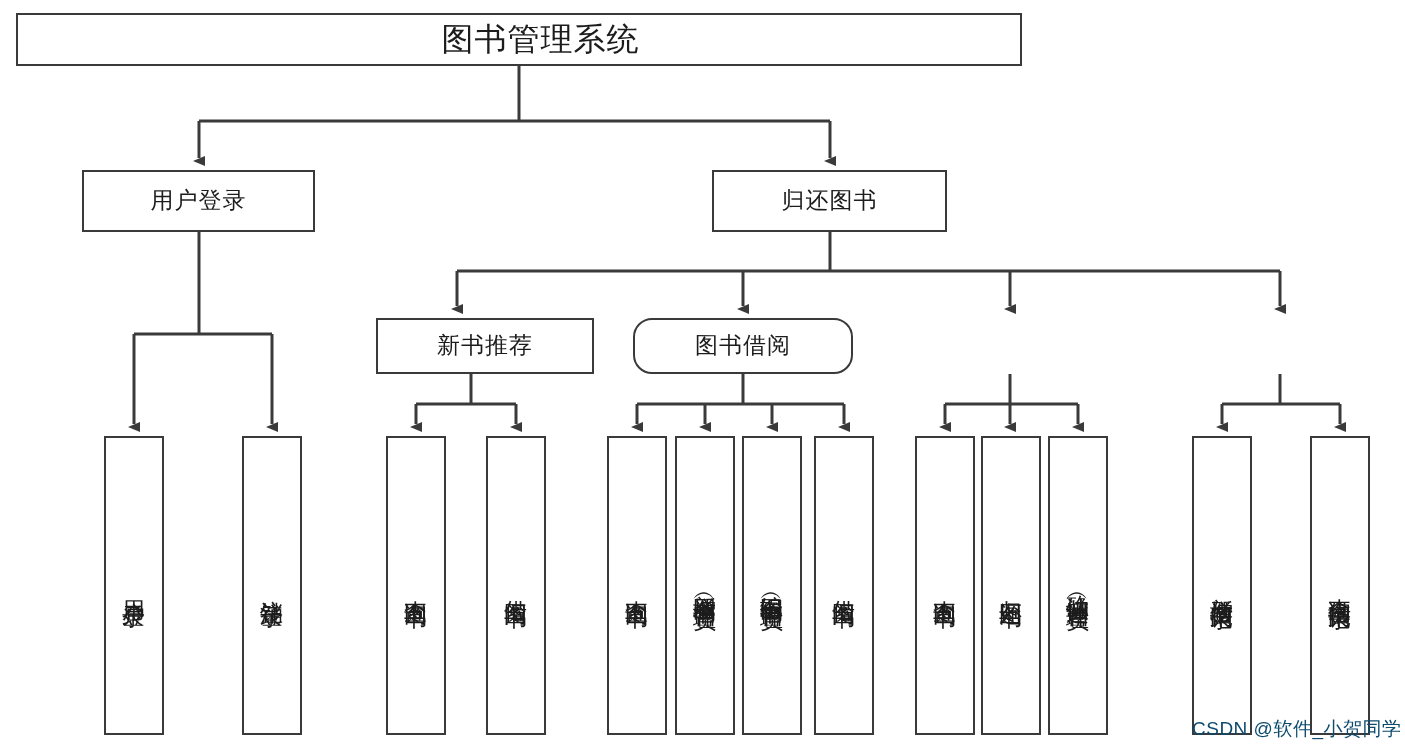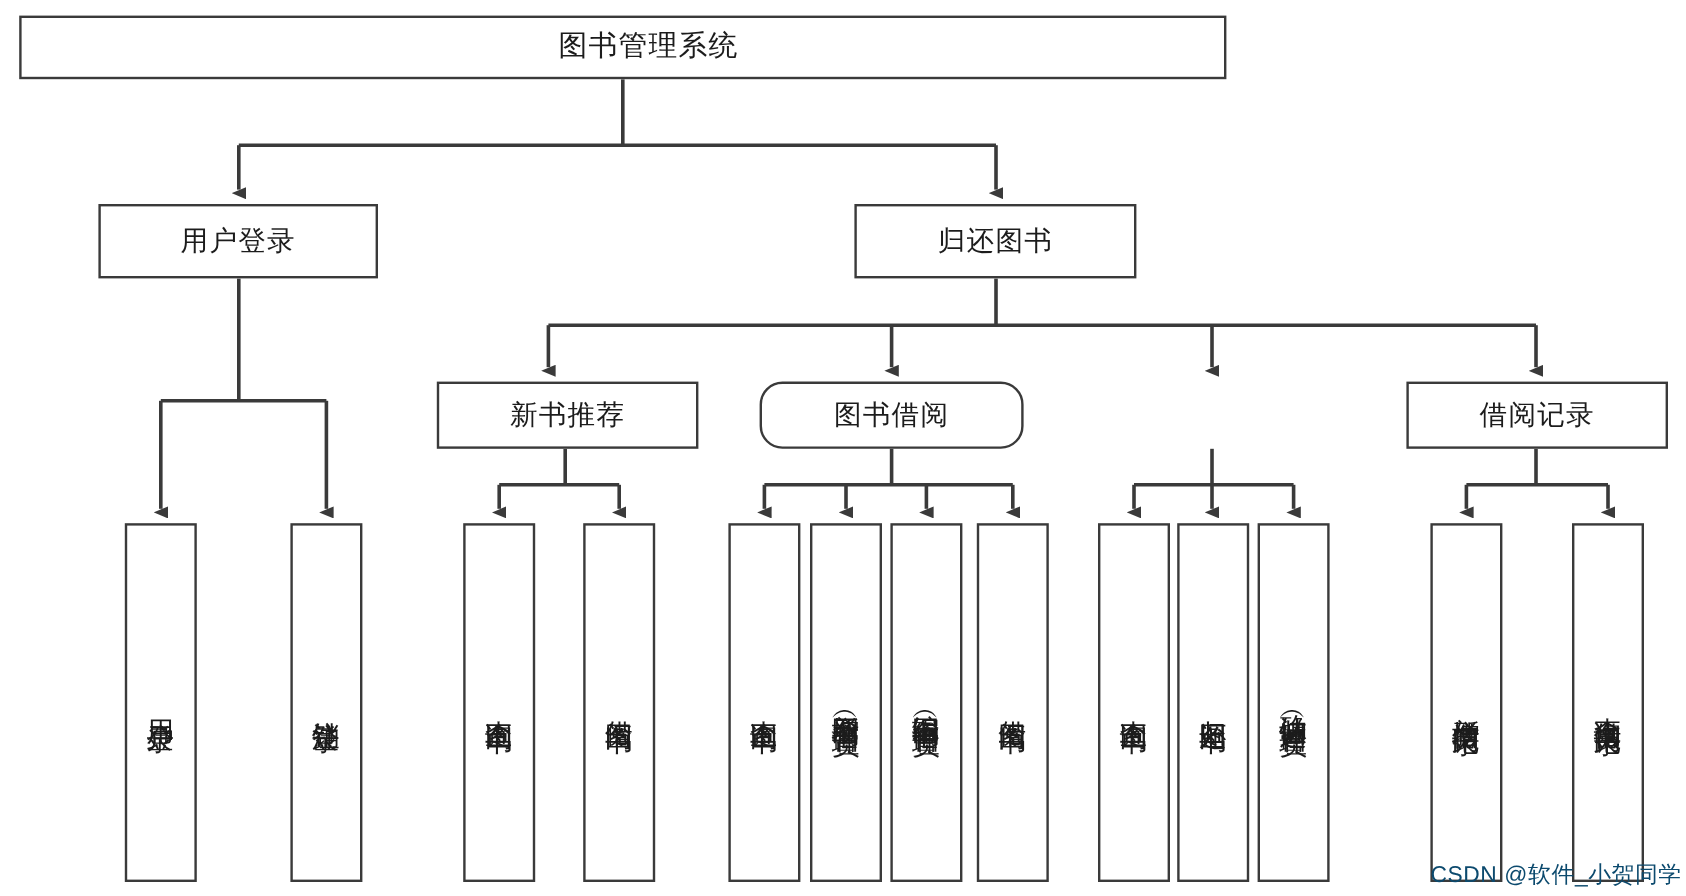--- a/index.html
+++ b/index.html
@@ -47,21 +47,21 @@
   }
   .node-v .vtext {
     writing-mode: vertical-rl;
     text-orientation: upright;
     -webkit-writing-mode: vertical-rl;
     display: block;
     white-space: nowrap;
     text-align: center;
   }
   .node-root {
-    font-size: 24px;
+    font-size: 32px;
     padding-left: 43px;
   }
   .watermark {
     position: absolute;
     font-size: 19px;
     color: #0c4a6e;
     white-space: nowrap;
     letter-spacing: 0.5px;
   }
 </style>
@@ -124,28 +124,25 @@
     <span>图书管理系统</span>
   </div>
 
   <div class="node node-h" style="left:82px; top:170px; width:233px; height:62px;">
     <span>用户登录</span>
   </div>
   <div class="node node-h" style="left:712px; top:170px; width:235px; height:62px;">
     <span>归还图书</span>
   </div>
 
-  <div class="node node-h" style="left:364px; top:318px; width:218px; height:56px;">
+  <div class="node node-h" style="left:376px; top:318px; width:218px; height:56px;">
     <span>新书推荐</span>
   </div>
   <div class="node node-h" style="left:633px; top:318px; width:220px; height:56px;border-radius:19px;">
     <span>图书借阅</span>
-  </div>
-  <div class="node node-h" style="left:1172px; top:318px; width:218px; height:56px;">
-    <span>借阅记录</span>
   </div>
 
   <div class="node node-v" style="left:104px; top:436px; width:60px; height:299px;">
     <span class="vtext">用户登录</span>
   </div>
   <div class="node node-v" style="left:242px; top:436px; width:60px; height:299px;">
     <span class="vtext">注销登录</span>
   </div>
 
   <div class="node node-v" style="left:386px; top:436px; width:60px; height:299px;">

